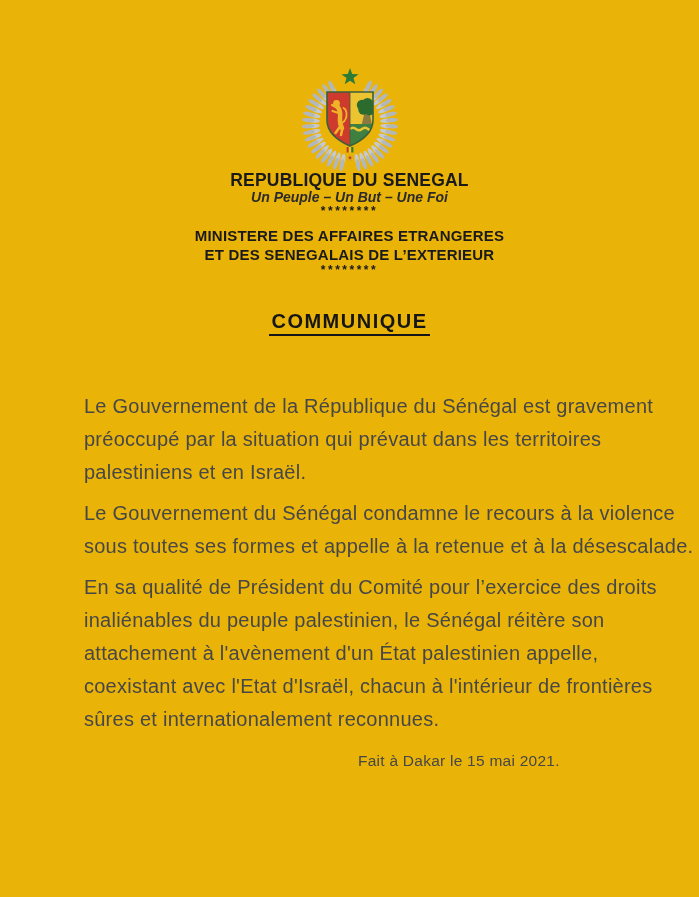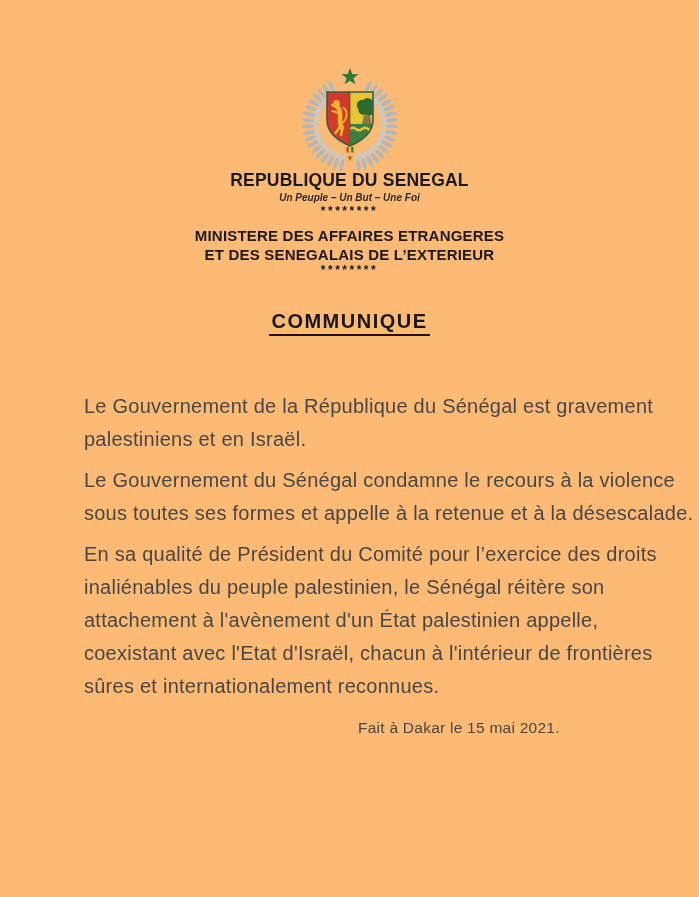--- a/index.html
+++ b/index.html
@@ -1,21 +1,21 @@
 <!DOCTYPE html>
 <html><head>
 <meta charset="utf-8">
 <style>
   html, body { margin: 0; padding: 0; background: #ffffff; }
   .page {
     position: relative;
     width: 699px;
     height: 897px;
     margin: 0 auto;
-    background: #fdba74;
+    background: #eab308;
     overflow: hidden;
     box-sizing: border-box;
     padding-top: 66px;
     font-family: "Liberation Sans", sans-serif;
   }
   .emblem {
     display: block;
     margin: 0 auto;
     width: 112px;
     height: 100px;
@@ -23,21 +23,21 @@
   }
   .hdr { text-align: center; color: #1a1a1a; }
   .country {
     margin-top: 4px;
     font-size: 17.5px;
     font-weight: bold;
     line-height: 20px;
     letter-spacing: 0.2px;
   }
   .motto {
-    font-size: 10px;
+    font-size: 14px;
     font-weight: bold;
     font-style: italic;
     line-height: 15px;
     color: #2b2b2b;
   }
   .stars {
     font-size: 12px;
     font-weight: bold;
     line-height: 13px;
     letter-spacing: 2.5px;
@@ -215,20 +215,21 @@
   </div>
   <div class="hdr stars">********</div>
 
   <div class="title-wrap">
     <span class="doc-title">COMMUNIQUE</span>
   </div>
 
   <div class="body">
     <p class="para">
       <span class="bline" style="display:block">Le Gouvernement de la République du Sénégal est gravement</span>
+      <span class="bline" style="display:block">préoccupé par la situation qui prévaut dans les territoires</span>
       <span class="bline" style="display:block">palestiniens et en Israël.</span>
     </p>
     <p class="para">
       <span class="bline" style="display:block">Le Gouvernement du Sénégal condamne le recours à la violence</span>
       <span class="bline" style="display:block">sous toutes ses formes et appelle à la retenue et à la désescalade.</span>
     </p>
     <p class="para">
       <span class="bline" style="display:block">En sa qualité de Président du Comité pour l’exercice des droits</span>
       <span class="bline" style="display:block">inaliénables du peuple palestinien, le Sénégal réitère son</span>
       <span class="bline" style="display:block">attachement à l'avènement d'un État palestinien appelle,</span>

